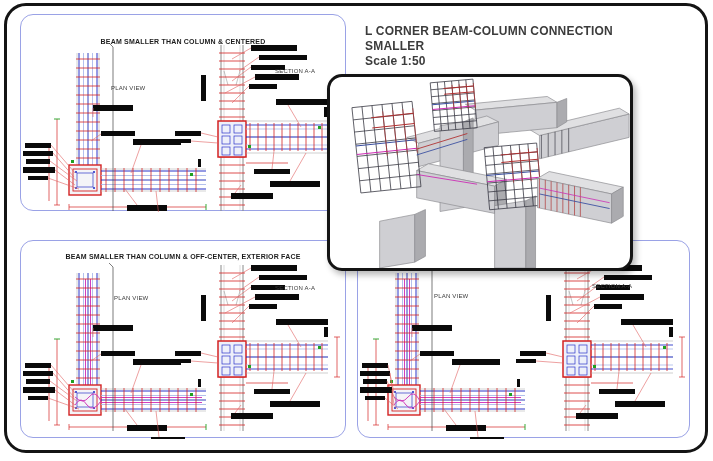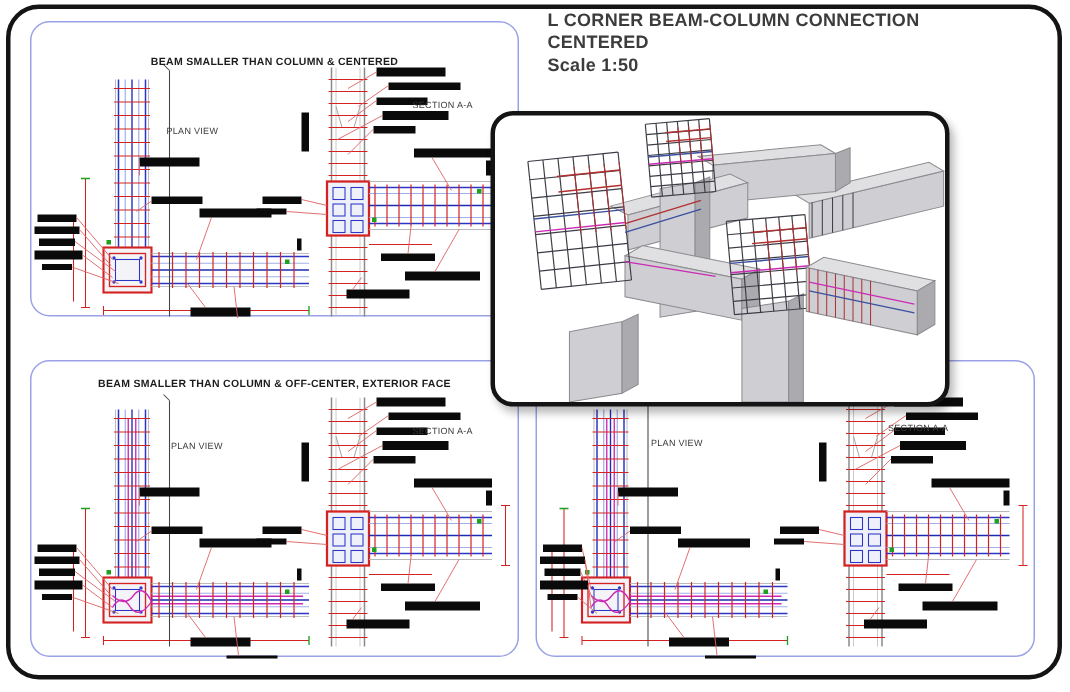--- a/index.html
+++ b/index.html
@@ -1,33 +1,33 @@
 <!DOCTYPE html>
 <html><head>
 <meta charset="utf-8">
 <style>
   html,body{margin:0;padding:0;background:#ffffff;}
   body{width:713px;height:461px;position:relative;font-family:"Liberation Sans",sans-serif;overflow:hidden;}
   .frame{position:absolute;left:4px;top:3px;width:704px;height:450px;border:3px solid #141414;border-radius:22px;box-sizing:border-box;background:#ffffff;}
-  .main-title{position:absolute;left:365px;top:6px;width:330px;color:#3c3c3c;font-weight:bold;font-size:12px;line-height:15px;letter-spacing:.2px;z-index:2;}
+  .main-title{position:absolute;left:365px;top:24px;width:330px;color:#3c3c3c;font-weight:bold;font-size:12px;line-height:15px;letter-spacing:.2px;z-index:2;}
   .panel{position:absolute;border:1.4px solid #9aa2e6;border-radius:13px;box-sizing:border-box;background:#ffffff;z-index:1;}
   .panel-title{position:absolute;left:0;width:100%;text-align:center;font-size:7px;font-weight:bold;color:#1c1c1c;letter-spacing:.2px;z-index:3;}
   .lbl{position:absolute;font-size:6px;color:#3a3a3a;letter-spacing:.2px;z-index:3;white-space:nowrap;}
   .draw{position:absolute;left:0;top:0;}
   .inset{position:absolute;left:327px;top:74px;width:306px;height:197px;background:#ffffff;border:3px solid #141414;border-radius:15px;box-sizing:border-box;z-index:5;box-shadow:3px 4px 6px rgba(0,0,0,0.28);overflow:hidden;}
   .inset svg{position:absolute;left:0;top:0;}
 </style>
 </head>
 <body>
 
 <div class="frame"></div>
 
 <div class="main-title">
   <div>L CORNER BEAM-COLUMN CONNECTION</div>
-  <div>CENTERED</div>
+  <div>SMALLER</div>
   <div>Scale 1:50</div>
 </div>
 
 <div class="panel" id="panel0" style="left:20px;top:14px;width:326px;height:197px;">
   <div class="panel-title" style="top:23px;">BEAM SMALLER THAN COLUMN &amp; CENTERED</div>
   <span class="lbl" style="left:90px;top:70px;">PLAN VIEW</span>
   <span class="lbl" style="left:254px;top:53px;">SECTION A-A</span>
   <svg class="draw" width="326" height="197">
       <line x1="56" y1="38" x2="56" y2="150" stroke="#b5b5b5" stroke-width="0.6"></line>
       <line x1="78" y1="38" x2="78" y2="150" stroke="#b5b5b5" stroke-width="0.6"></line>

